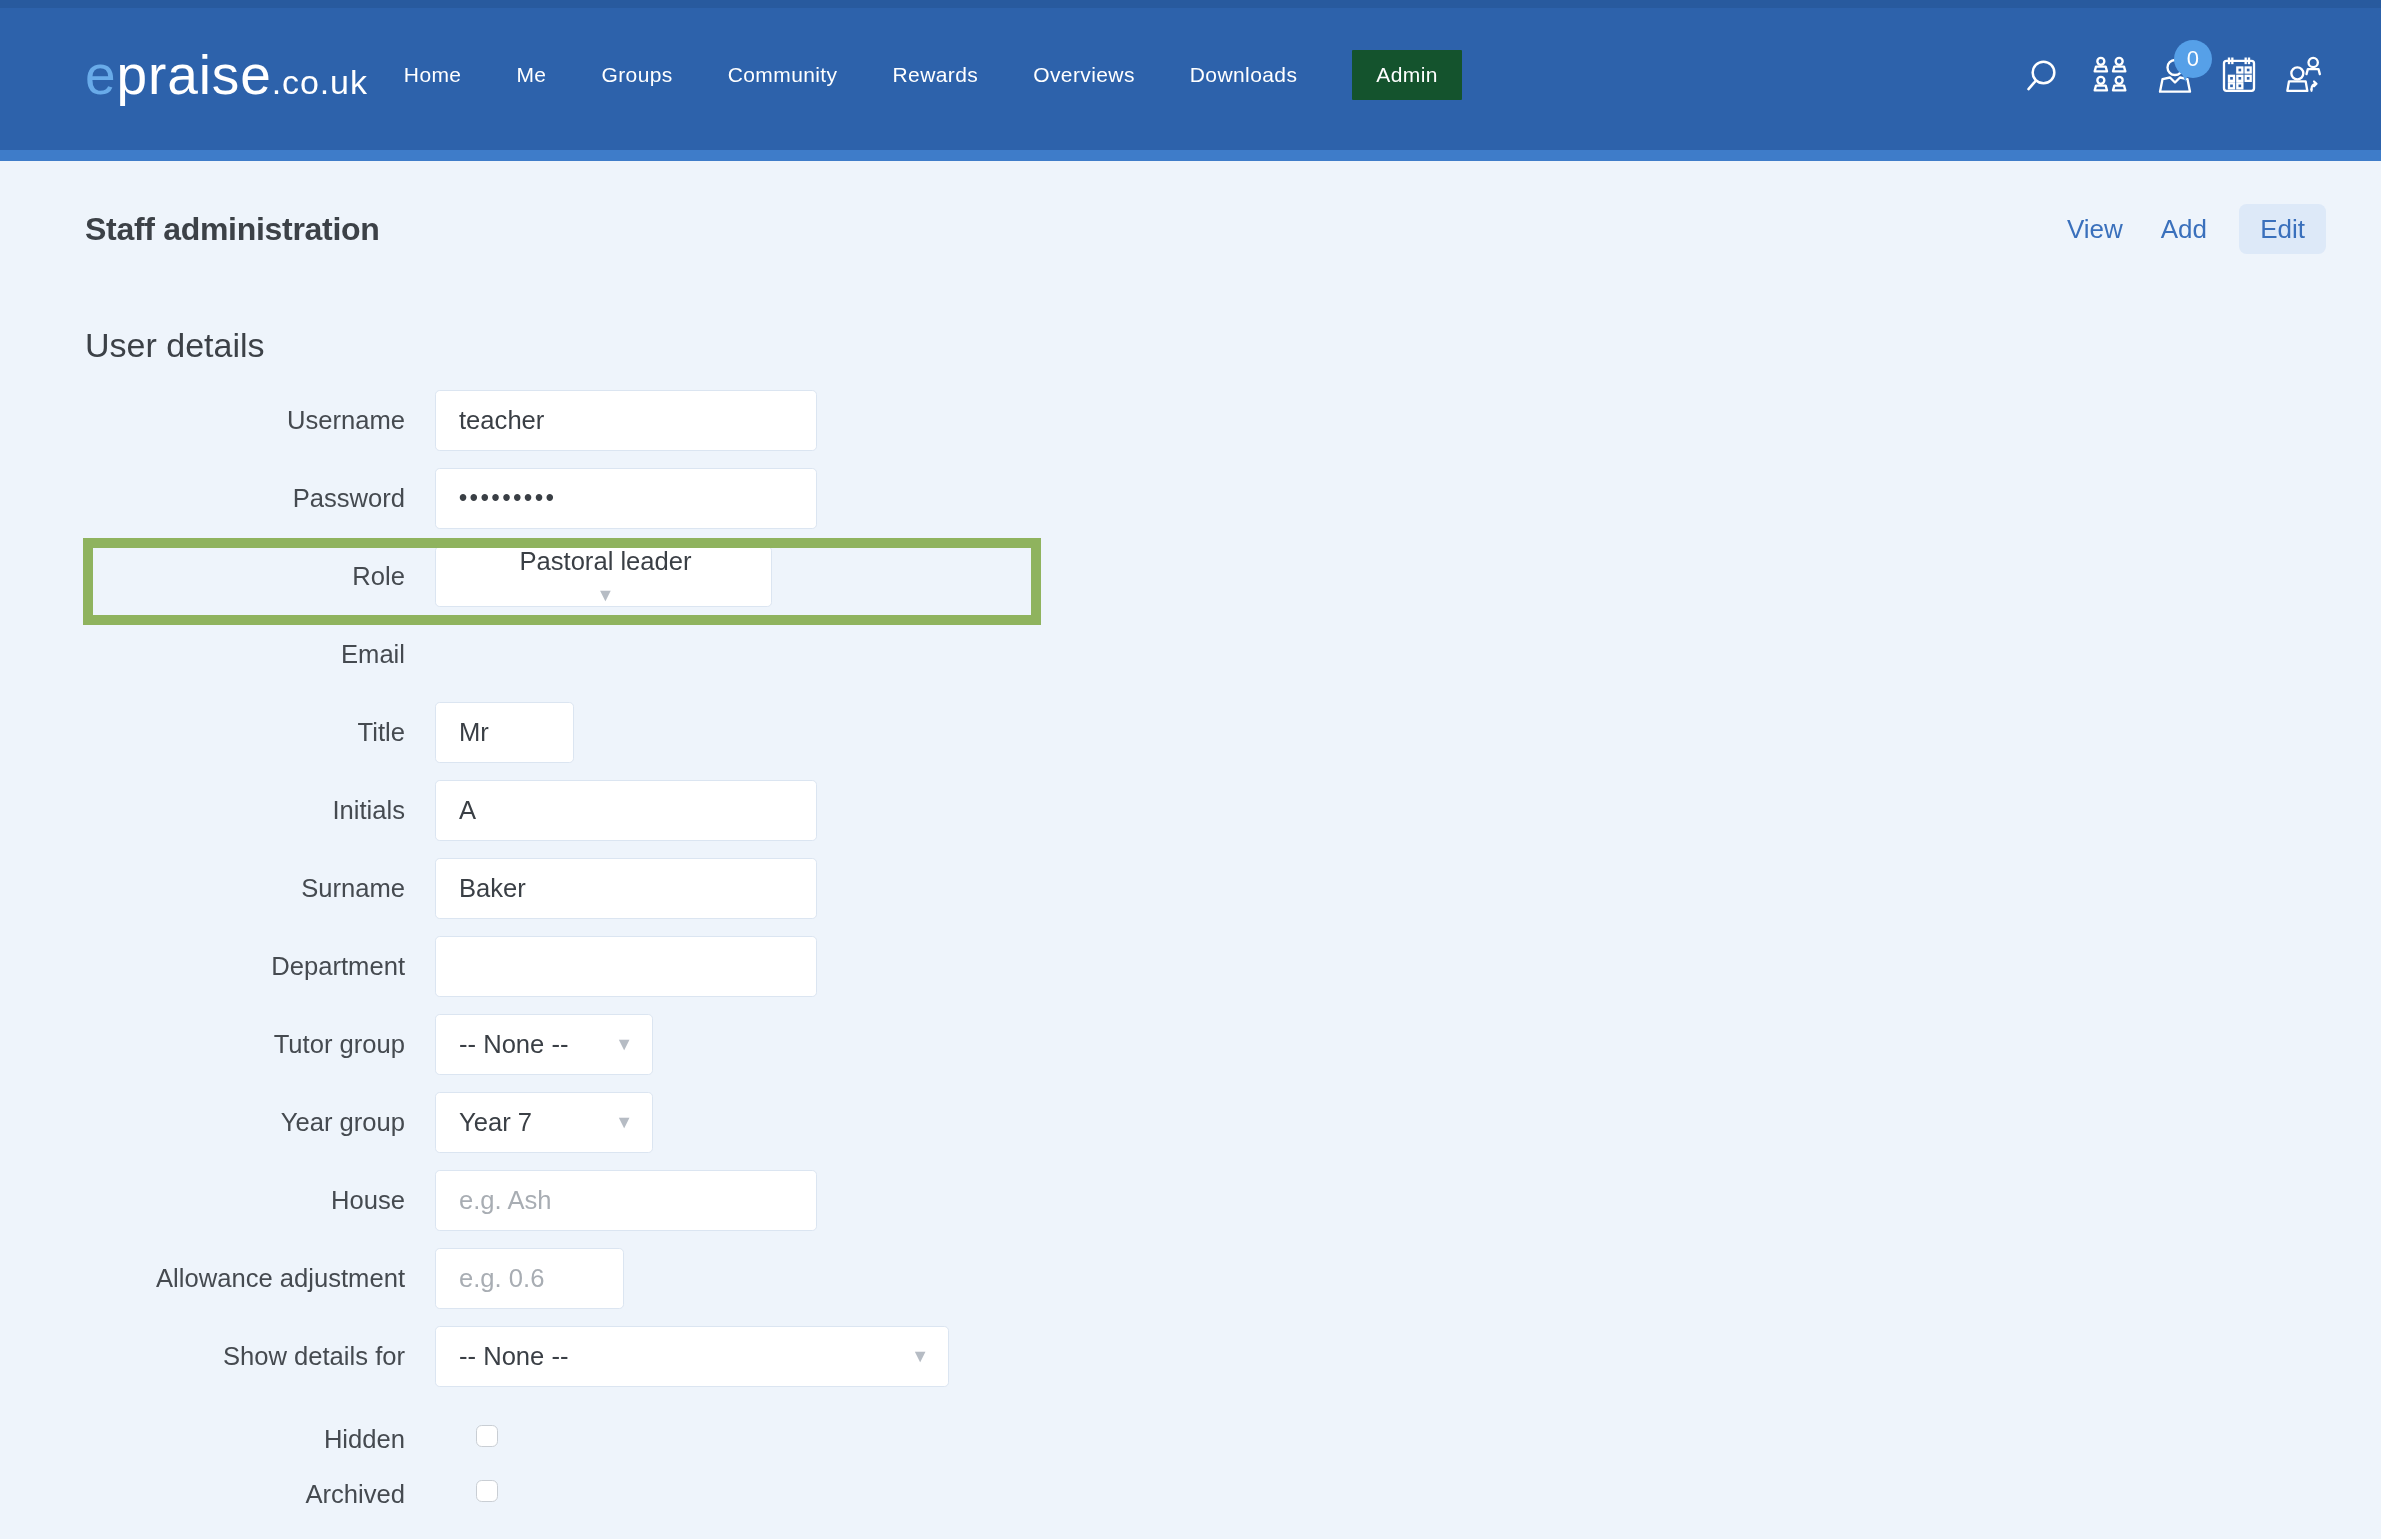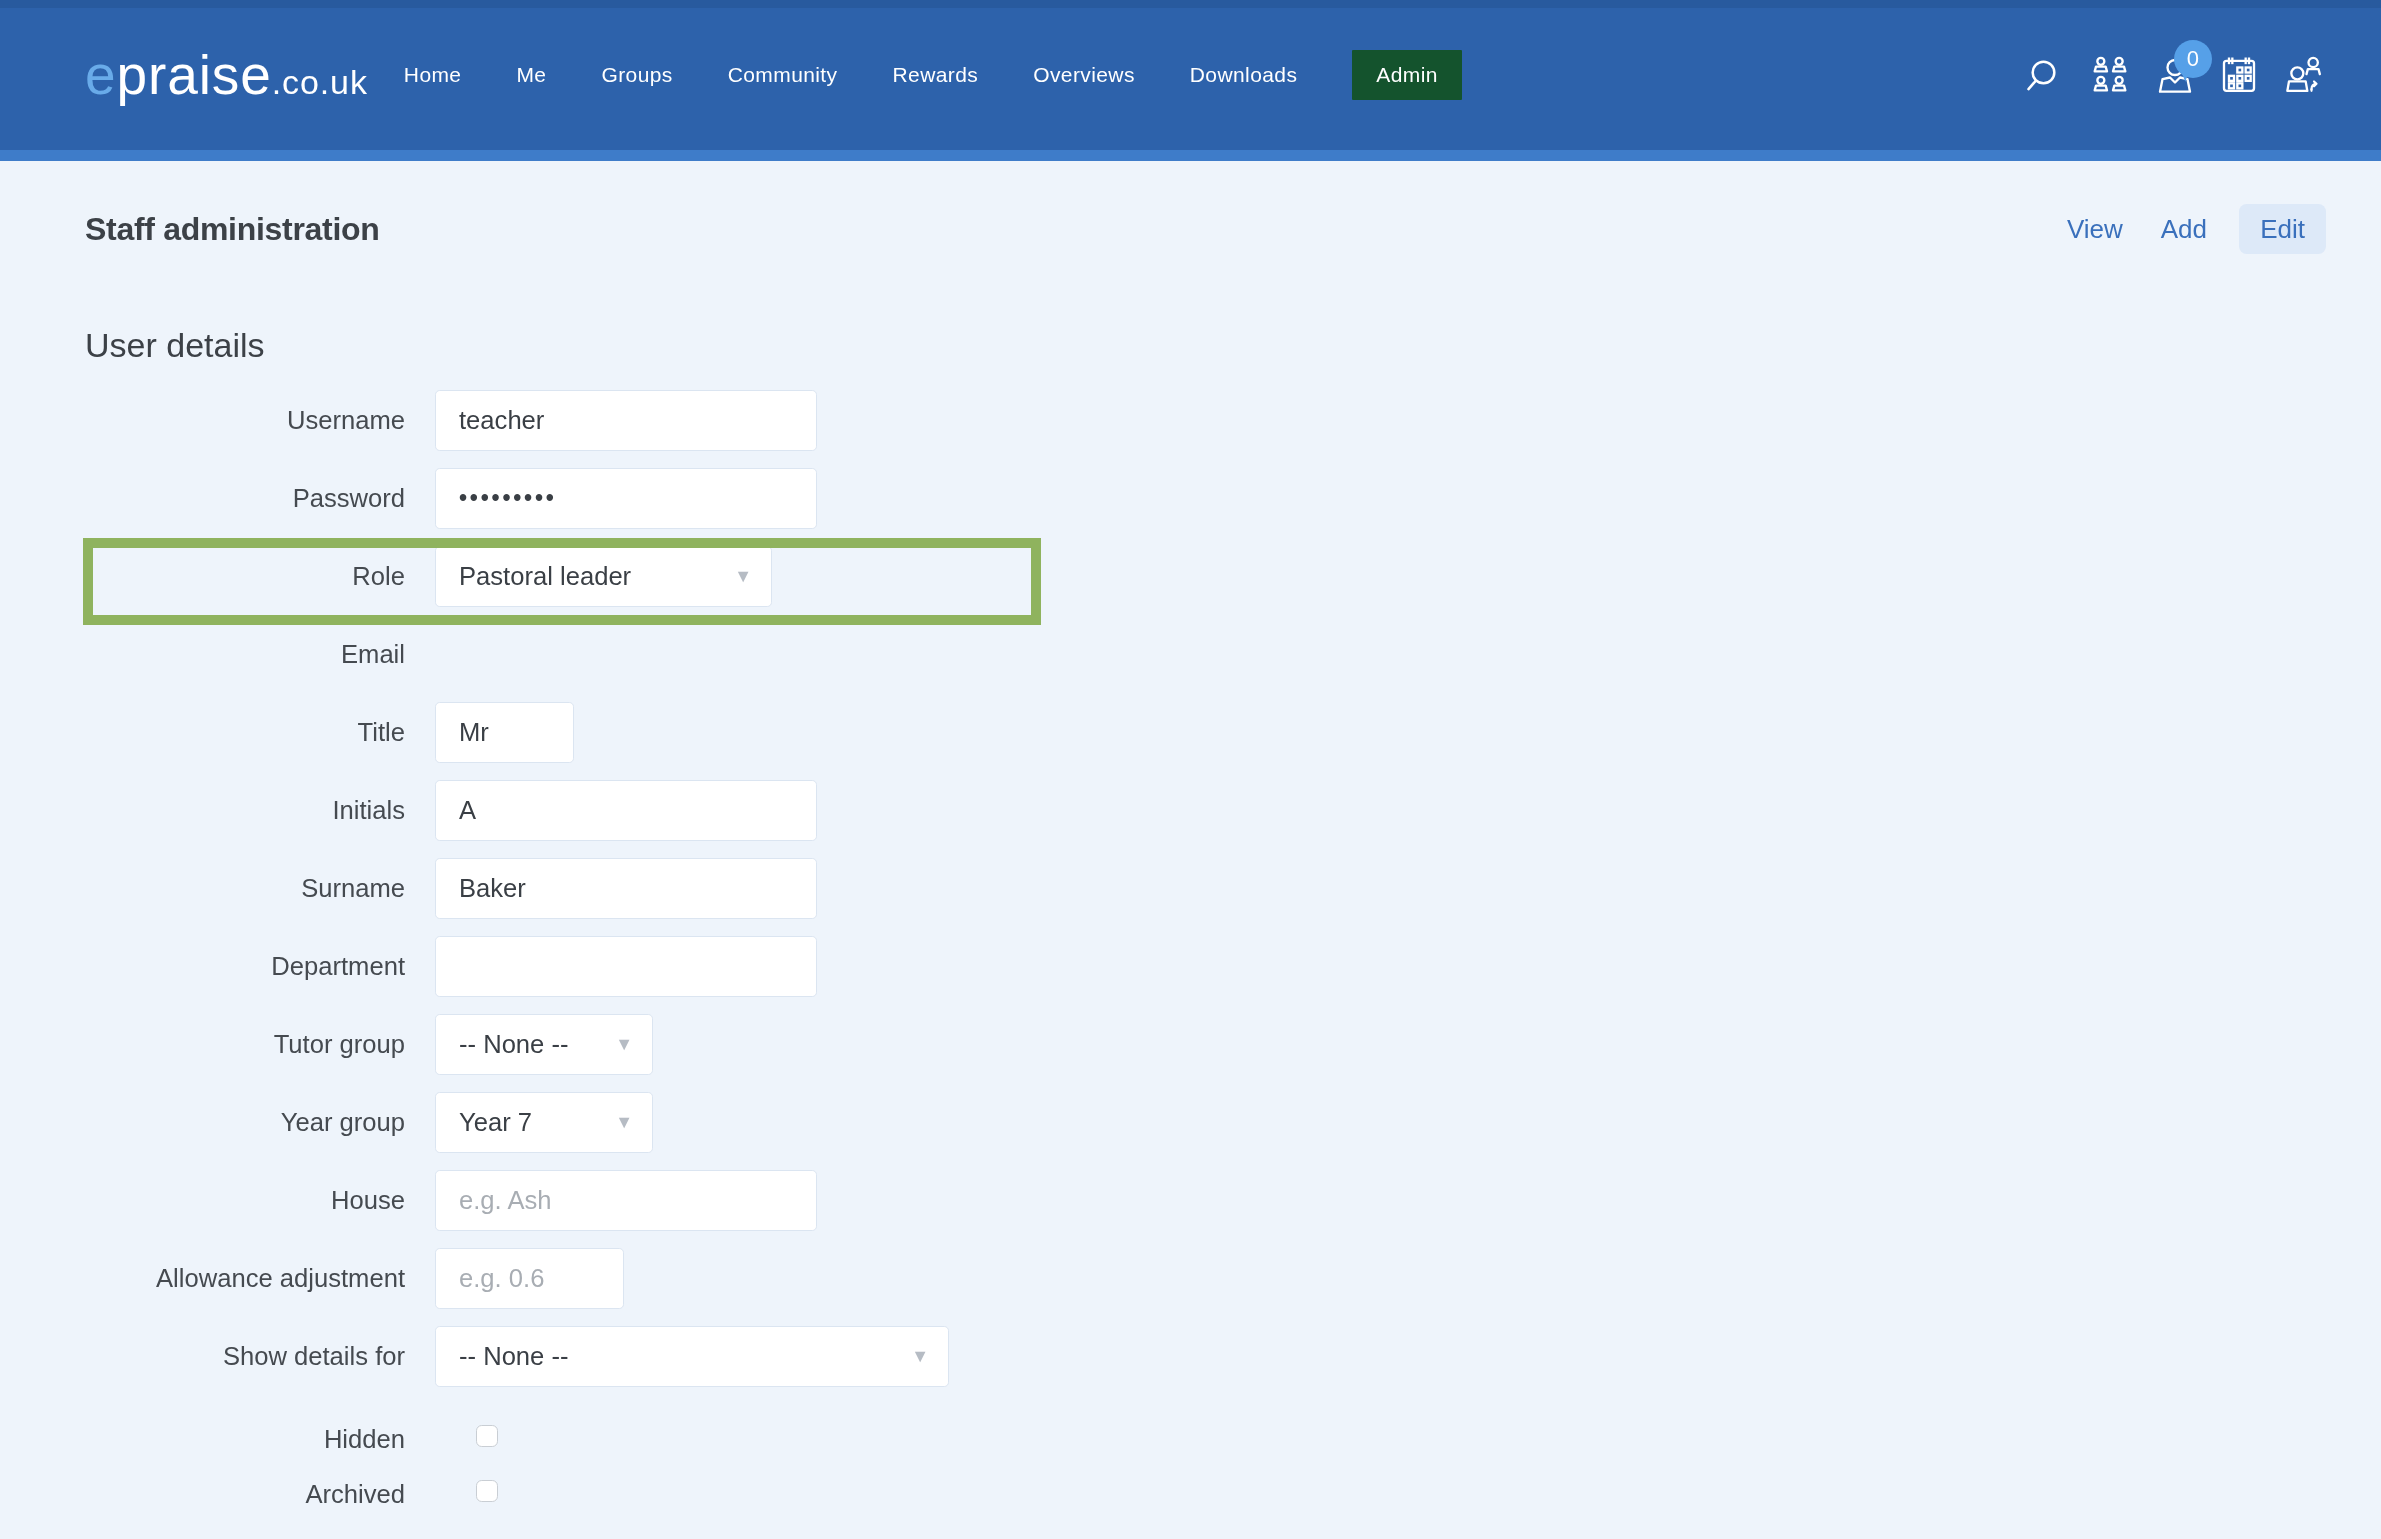--- a/index.html
+++ b/index.html
@@ -92,21 +92,21 @@
   .password-input { letter-spacing:2.8px; font-weight:bold; font-size:23px; }
 
   .select {
     height:61px; background:#ffffff; border:0.9px solid #dbe5f1; border-radius:4.7px;
     display:flex; align-items:center; justify-content:space-between;
     padding:0 19px 0 23px; cursor:pointer;
   }
   .select-text { font-size:25.6px; color:#3a3f45; }
   .select-arrow { font-size:18px; color:#b6bcc4; }
 
-  .w404 { width:382px; } .w356 { width:337px; } .w660 { width:625px; }
+  .w404 { width:382px; } .w356 { width:337px;flex-direction:column; } .w660 { width:625px; }
   .w147 { width:139px; } .w230 { width:218px; } .w178 { width:189px; }
   .w543 { width:514px; }
 
   .check-row { height:38px; display:flex; align-items:flex-start;gap:41px; }
   .check-row.first { margin-top:38px; }
   .check-row + .check-row { }
   .checkbox {
     width:22px; height:22px; appearance:none; -webkit-appearance:none;
     background:#fff; border:1.9px solid #c9ced4; border-radius:5.7px; cursor:pointer;
   }

